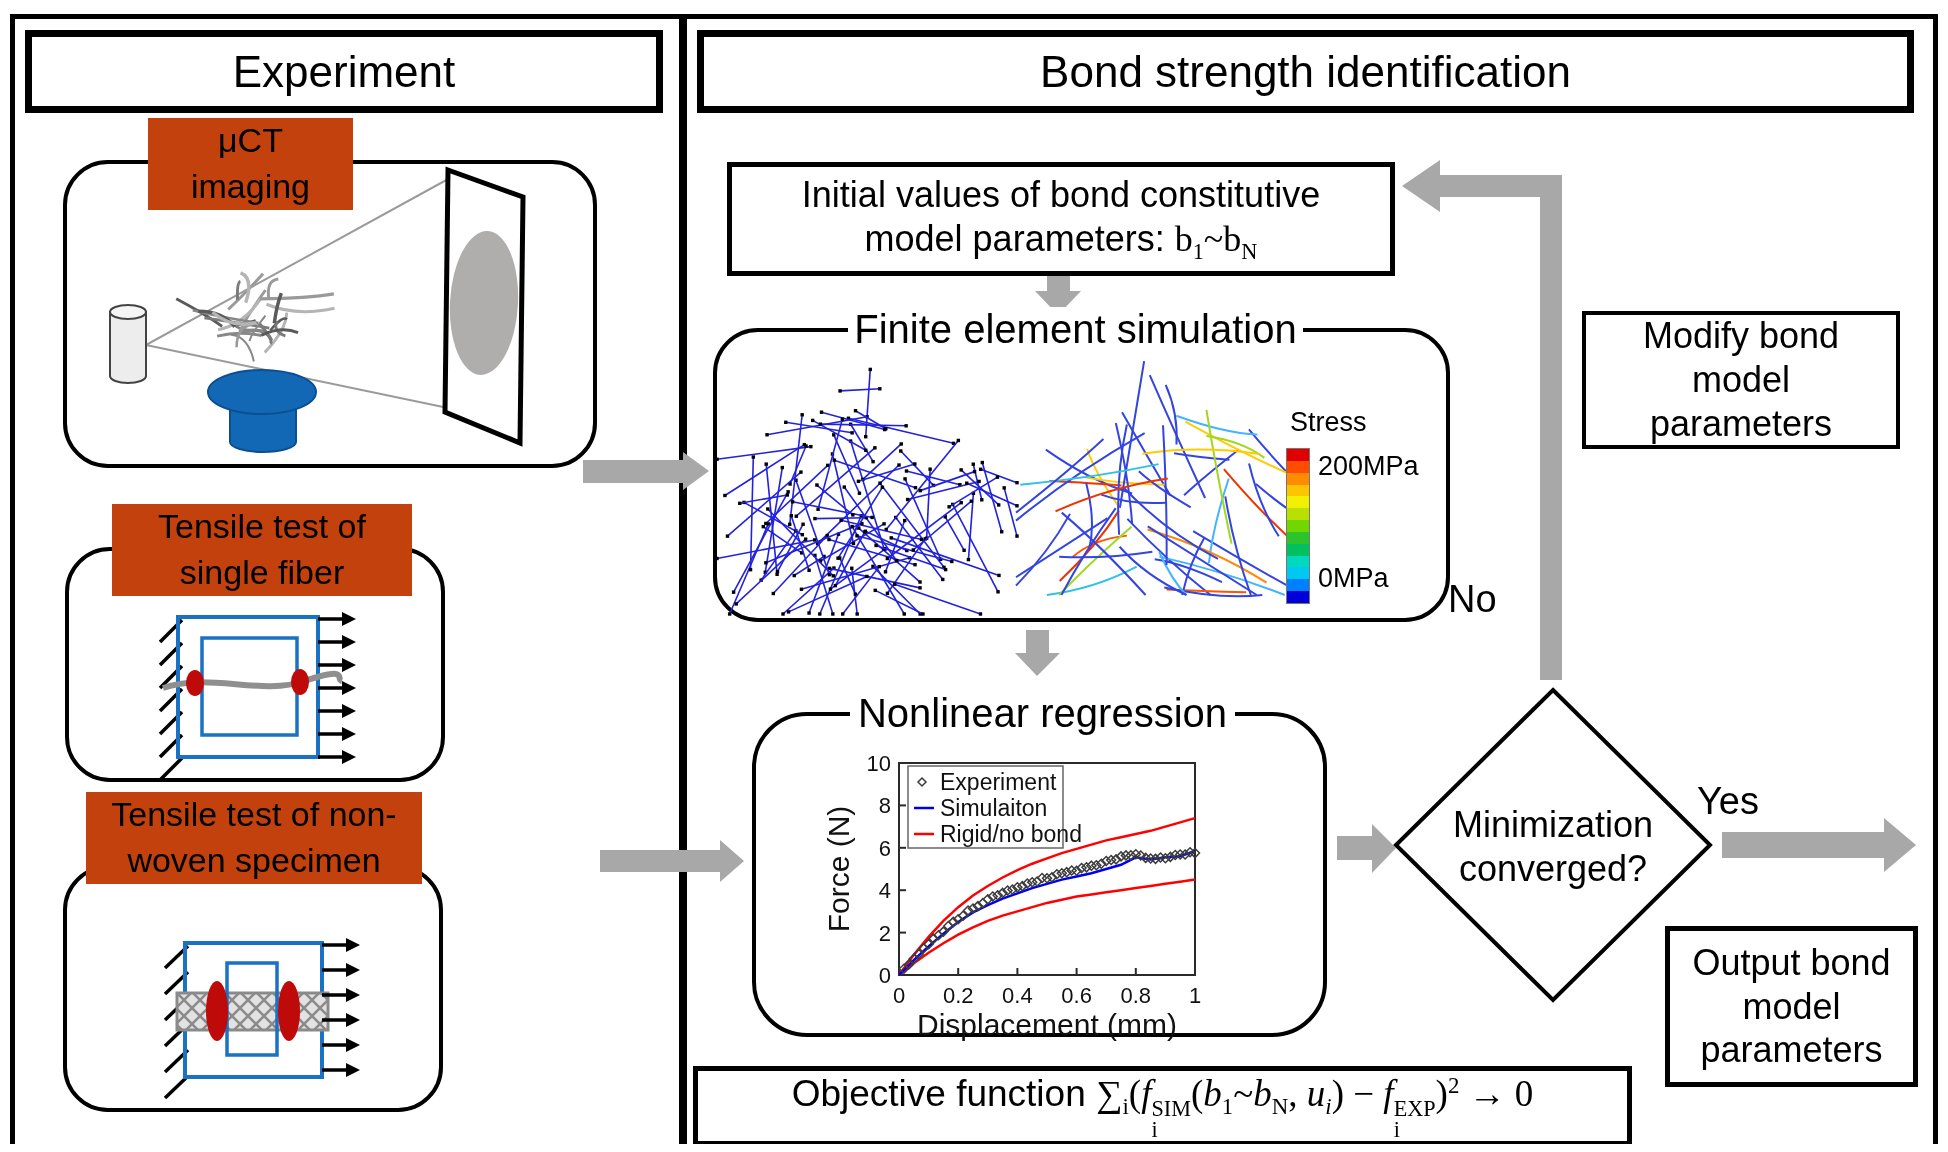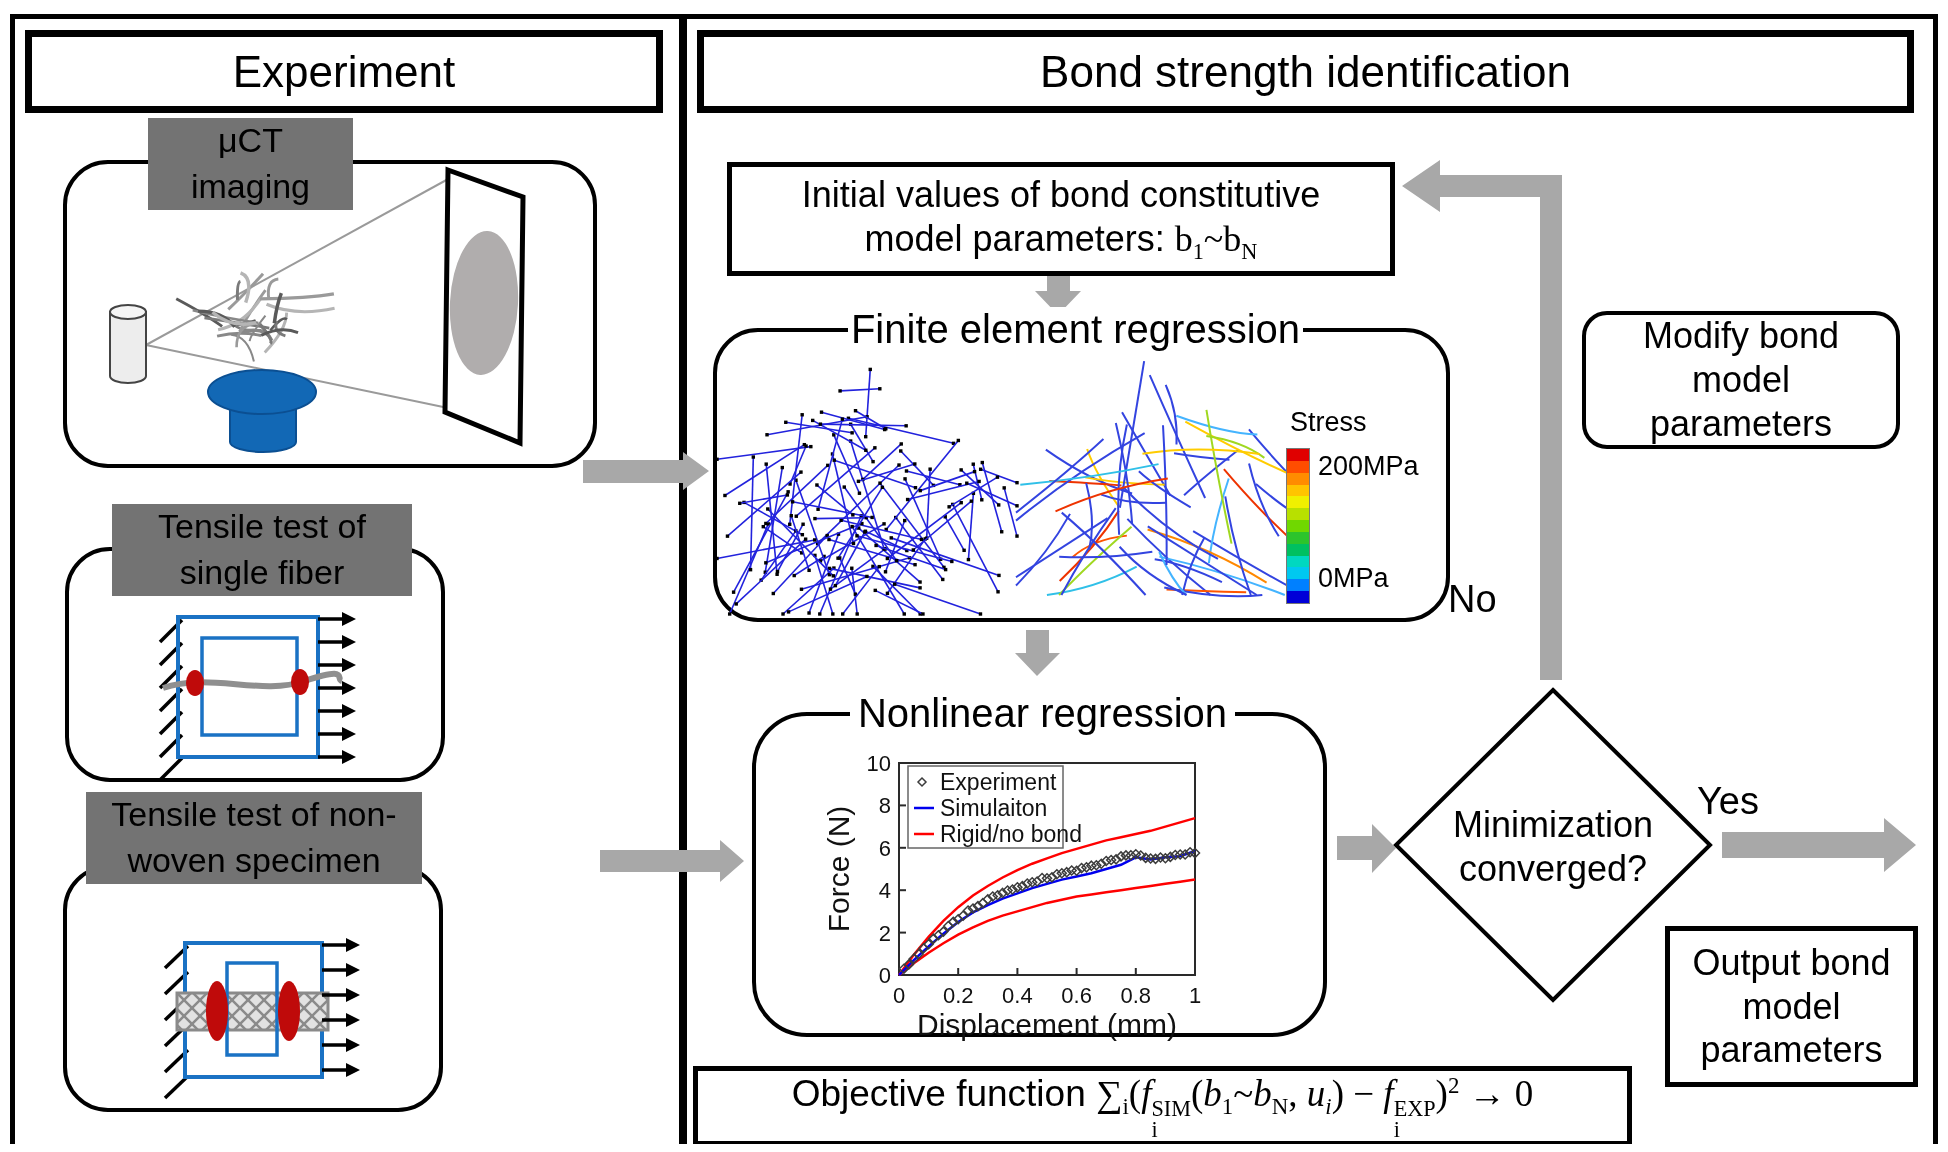--- a/index.html
+++ b/index.html
@@ -5,21 +5,21 @@
   html,body{margin:0;padding:0;background:#fff;}
   #stage{position:relative;width:1948px;height:1144px;background:#fff;overflow:hidden;
          font-family:"Liberation Sans", sans-serif;color:#000;}
   .abs{position:absolute;}
   .frame{border:5px solid #000;}
   .hdr{border:7px solid #000;display:flex;align-items:center;justify-content:center;
        font-size:44px;background:#fff;}
   .rbox{border:4px solid #000;border-radius:45px;background:transparent;}
   .sqbox{border:5px solid #000;background:#fff;display:flex;flex-direction:column;
          align-items:center;justify-content:center;text-align:center;margin-top:29px;}
-  .rtitle{background:#737373;text-align:center;font-size:34px;line-height:1.35;z-index:6;}
+  .rtitle{background:#c2410c;text-align:center;font-size:34px;line-height:1.35;z-index:6;}
   .bigtitle{background:#fff;text-align:center;font-size:40px;line-height:1.05;z-index:6;}
   .flowtxt{font-size:36px;line-height:1.22;text-align:center;}
   .lbl{font-size:38px;}
   .small{font-size:27px;margin-top:11px;}
   .math{font-family:"Liberation Serif", serif;}
   .math i{font-style:italic;}
   sub,sup{font-size:0.62em;}
   .ss{display:inline-flex;flex-direction:column;line-height:0.95;vertical-align:-0.45em;
       font-size:0.60em;text-align:left;}
   .ss sup,.ss sub{font-size:1em;}
@@ -55,21 +55,21 @@
   <div class="abs rbox" style="left:752px;top:712px;width:567px;height:317px;border-radius:55px;"></div>
   <div class="abs sqbox txt-layer" style="left:693px;top:1037px;width:929px;height:70px;font-size:37px;">
     <span>Objective function <span class="math">∑<sub>i</sub>(<i>f</i><span class="ss">
             <sup>SIM</sup>
             <sub>i</sub>
           </span>(<i>b</i><sub>1</sub>~<i>b</i><sub>N</sub>, <i>u<sub>i</sub></i>) − <i>f</i><span class="ss">
             <sup>EXP</sup>
             <sub>i</sub>
           </span>)<sup>2</sup> → 0</span></span>
   </div>
-  <div class="abs sqbox flowtxt txt-layer" style="left:1582px;top:282px;width:310px;height:130px;border-width:4px;border-radius:25px;">
+  <div class="abs sqbox flowtxt txt-layer" style="left:1582px;top:282px;width:310px;height:130px;border-width:4px;">
     <div>Modify bond</div>
     <div>model</div>
     <div>parameters</div>
   </div>
   <div class="abs sqbox flowtxt txt-layer" style="left:1665px;top:897px;width:243px;height:151px;">
     <div>Output bond</div>
     <div>model</div>
     <div>parameters</div>
   </div>
 
@@ -650,21 +650,21 @@
   </div>
   <div class="abs rtitle" style="left:112px;top:504px;width:300px;">
     <div>Tensile test of</div>
     <div>single fiber</div>
   </div>
   <div class="abs rtitle" style="left:86px;top:792px;width:336px;">
     <div>Tensile test of non-</div>
     <div>woven specimen</div>
   </div>
   <div class="abs bigtitle" style="left:848px;top:307px;width:455px;height:44px;line-height:44px;">
-    <span>Finite element regression</span>
+    <span>Finite element simulation</span>
   </div>
   <div class="abs bigtitle" style="left:850px;top:691px;width:385px;height:44px;line-height:44px;">
     <span>Nonlinear regression</span>
   </div>
 
   <div class="abs small txt-layer" style="left:1290px;top:396px;width:120px;">
     <span>Stress</span>
   </div>
   <div id="colorbar" class="abs" style="left:1286px;top:448px;width:22px;height:154px;border:1px solid #777;">
       <div style="background: rgb(224, 0, 0);"></div>

